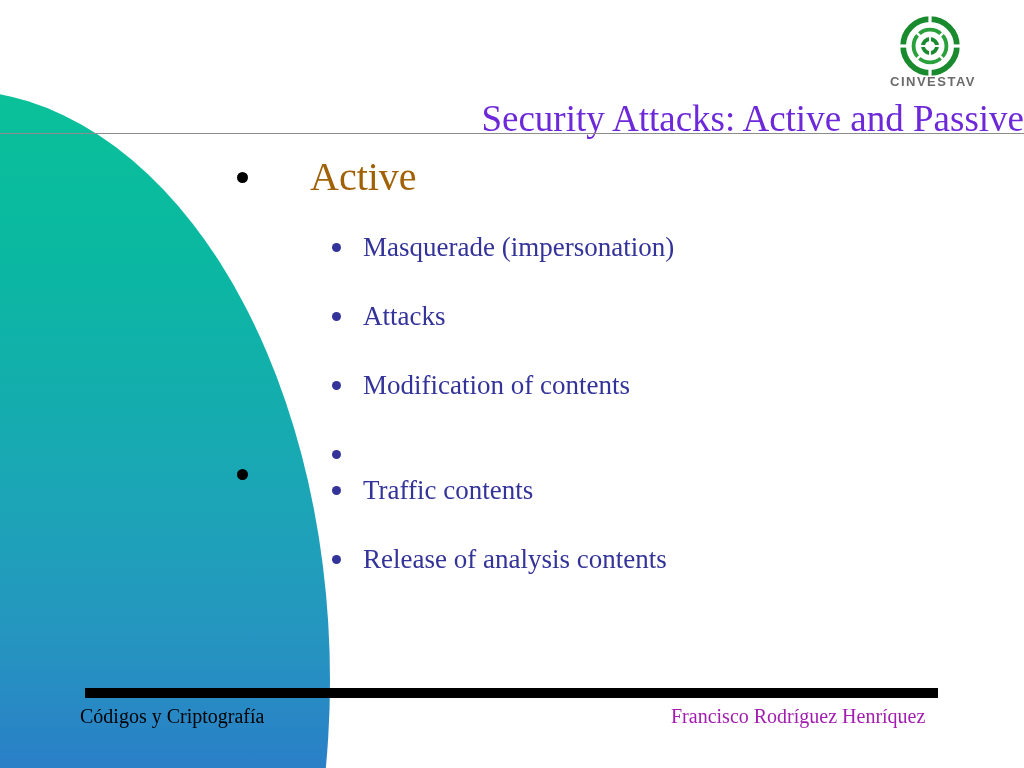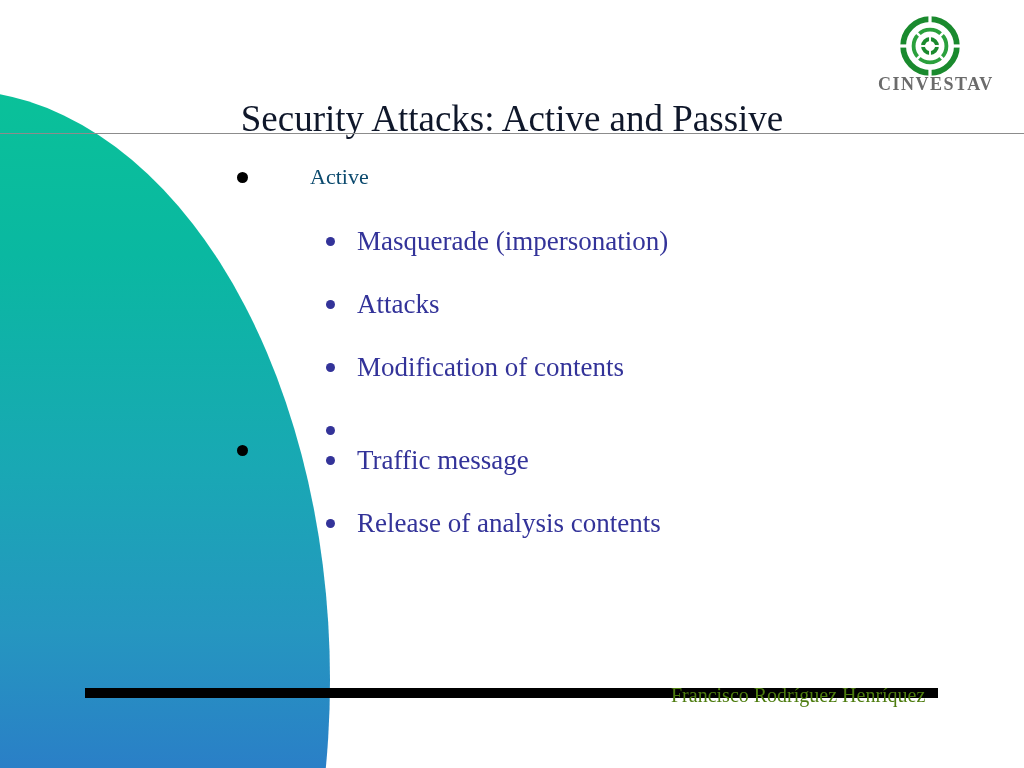--- a/index.html
+++ b/index.html
@@ -38,24 +38,24 @@
                 #3355cc 80%,
                 #3333cc 100%);
   }
 
   
   .title {
     position: absolute;
     left: 0px;
     top: 100px;
     width: 1024px;
-    text-align: center;
+    text-align: right;
     font-size: 37px;
     line-height: 1.0;
-    color: #0f172a;
+    color: #6d28d9;
     letter-spacing: 0px;
     white-space: nowrap;
   }
   .title-rule {
     position: absolute;
     left: 0px;
     top: 133px;
     width: 1024px;
     height: 1px;
     background: #8c8c8c;
@@ -75,54 +75,54 @@
     top: 0px;
     width: 80px;
     height: 64px;
   }
   .logo-text {
     position: absolute;
     left: 0px;
     top: 60px;
     width: 110px;
     text-align: center;
-    font-family: Liberation Serif, serif;
-    font-size: 18px;
+    font-family: Liberation Sans, sans-serif;
+    font-size: 13px;
     font-weight: bold;
     letter-spacing: 1.5px;
     color: #6b6b6b;
   }
 
   
   .body-area {
     position: absolute;
     left: 0px;
     top: 150px;
     width: 1024px;
   }
   .bullet-l1 {
     position: relative;
     margin: 0 0 4px 0;
     padding-left: 310px;
-    font-size: 22px;
+    font-size: 40px;
     line-height: 54px;
-    color: #0c4a6e;
+    color: #a16207;
   }
   .bullet-l1 .dot {
     position: absolute;
     left: 237px;
     top: 22px;
     width: 11px;
     height: 11px;
     border-radius: 50%;
     background: #000000;
   }
   .bullet-l2 {
     position: relative;
-    margin: 12px;
+    margin: 18px;
     padding-left: 345px;
     font-size: 27px;
     line-height: 51px;
     color: #333399;
   }
   .bullet-l2 .dot {
     position: absolute;
     left: 314px;
     top: 21px;
     width: 9px;
@@ -145,23 +145,23 @@
     position: absolute;
     left: 80px;
     top: 705px;
     font-size: 20px;
     color: #000000;
     white-space: nowrap;
   }
   .footer-right {
     position: absolute;
     left: 671px;
-    top: 684px;
+    top: 705px;
     font-size: 20px;
-    color: #4d7c0f;
+    color: #a21caf;
     white-space: nowrap;
   }
 </style>
 </head>
 <body>
 
 <div class="slide">
 
   <div class="deco-oval"></div>
 
@@ -229,25 +229,26 @@
     </div>
 
     <div class="group-gap"></div>
 
     <div class="bullet-l1">
       <span class="dot"></span>
     </div>
 
     <div class="bullet-l2">
       <span class="dot"></span>
-      <span>Traffic message</span>
+      <span>Traffic contents</span>
     </div>
     <div class="bullet-l2">
       <span class="dot"></span>
       <span>Release of analysis contents</span>
     </div>
 
   </div>
 
   <div class="footer-bar"></div>
+  <div class="footer-left">Códigos y Criptografía</div>
   <div class="footer-right">Francisco Rodríguez Henríquez</div>
 
 </div>
 
 </body></html>

